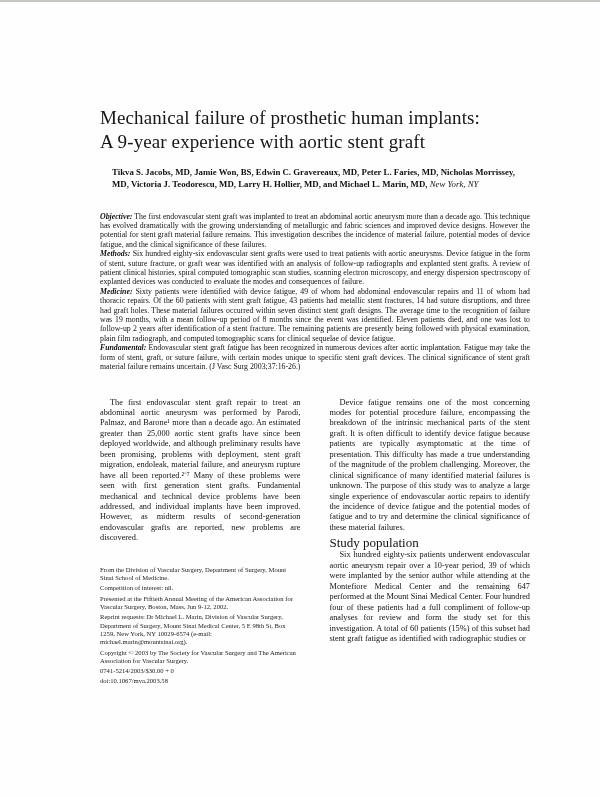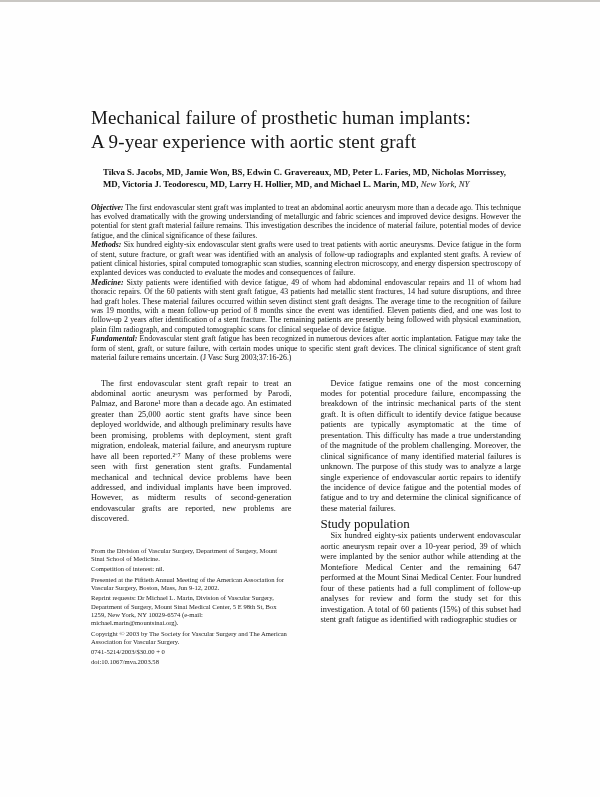--- a/index.html
+++ b/index.html
@@ -1,31 +1,31 @@
 <!DOCTYPE html>
 <html><head>
 <meta charset="utf-8">
 <style>
   html,body{margin:0;padding:0;background:#e9e7e4;}
   .canvas{position:relative;width:600px;height:797px;background:#f3f2ef;overflow:hidden;
           font-family:"Liberation Serif",serif;}
   .page{position:absolute;inset:0;background:#fefefe;border-top:2px solid #c9c7c3;}
-  .content{position:absolute;left:91px;top:104px;width:430px;color:#141414;}
+  .content{position:absolute;left:100px;top:104px;width:430px;color:#141414;}
 
   h1.title{margin:0;font-weight:400;font-size:19px;line-height:24px;color:#161616;letter-spacing:.1px;}
   .tline{display:block;}
 
   .authors{margin:12px 12px 0;font-size:8.8px;line-height:12.3px;font-weight:700;color:#111;}
   .authors .loc{font-weight:400;font-style:italic;}
 
-  .abstract{margin-top:12px;}
+  .abstract{margin-top:21px;}
   .abstract p{margin:0;font-size:7.8px;line-height:9.4px;text-align:justify;color:#121212;}
   .ab-label{font-style:italic;font-weight:700;}
 
-  .body-cols{display:flex;gap:29px;margin-top:16px;}
+  .body-cols{display:flex;gap:29px;margin-top:26px;}
   .col{width:208px;}
   .bp{margin:0;font-size:8.3px;line-height:10.45px;text-align:justify;color:#121212;}
   .indent{text-indent:10px;}
 
   .h-methods{margin:9px 0 0;font-size:8.4px;line-height:11px;font-weight:700;color:#111;}
   .h-study{margin:4px 0 2px;font-size:13px;line-height:11px;font-weight:400;color:#111;}
 
   .footnotes{margin-top:22px;border-top:0;}
   .footnotes p{margin:0 0 2px;font-size:6.6px;line-height:8.3px;text-align:left;color:#222;}
   .pageno{margin-top:7px;font-size:9px;line-height:10px;font-weight:700;color:#111;}

